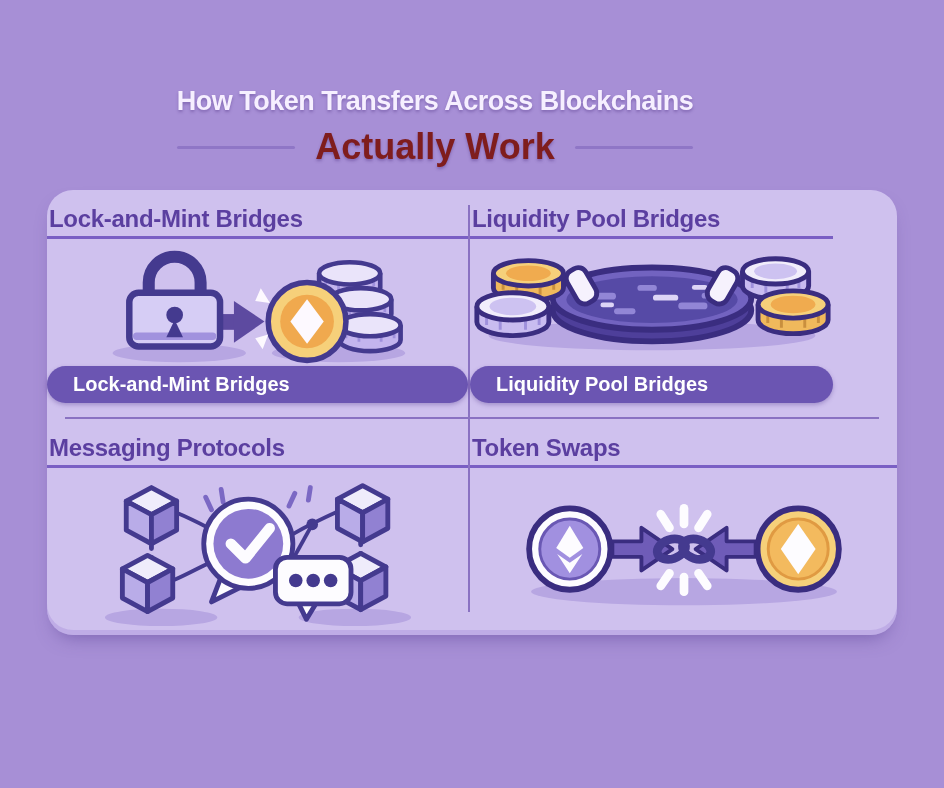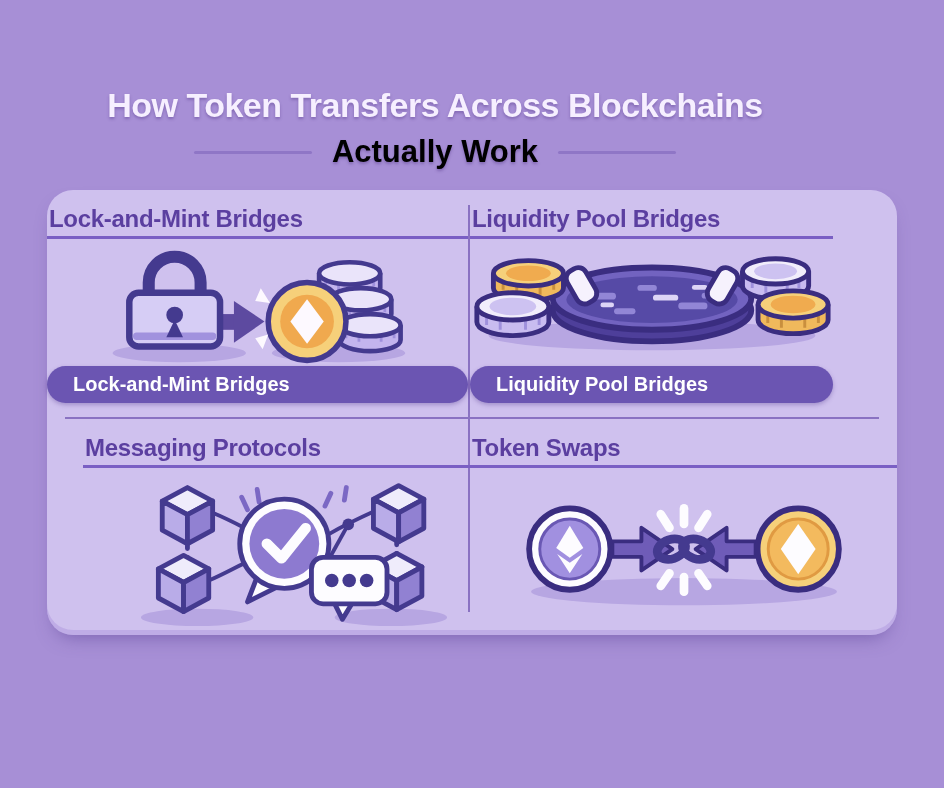--- a/index.html
+++ b/index.html
@@ -4,42 +4,42 @@
 <style>
   html,body{margin:0;padding:0;}
   body{
     width:944px;height:788px;position:relative;overflow:hidden;
     background:#a78fd6;
     font-family:"Liberation Sans","DejaVu Sans",sans-serif;
   }
   
   .title-wrap{position:absolute;left:0;right:74px;top:86px;text-align:center;}
   .title-line1{
-    font-size:34px;font-weight:bold;letter-spacing:-0.5px;color:#f6efff;
+    font-size:27px;font-weight:bold;letter-spacing:-0.5px;color:#f6efff;
     text-shadow:0 2px 3px rgba(86,58,138,.45);
   }
   .title-line2-row{display:flex;align-items:center;justify-content:center;gap:20px;margin-top:9px;}
   .title-dash{width:118px;height:3px;background:#8f76c6;border-radius:2px;}
   .title-line2{
-    font-size:31px;font-weight:bold;color:#000000;
+    font-size:36px;font-weight:bold;color:#7f1d1d;
     text-shadow:0 2px 3px rgba(86,58,138,.45);
   }
   
   .card{
     position:absolute;left:47px;top:190px;width:850px;height:445px;
     background:#cfc1ee;border-radius:26px;
     box-shadow:0 10px 18px -8px rgba(80,55,140,.5), inset 0 -5px 0 rgba(160,135,215,.35);
   }
   .divider-v{position:absolute;left:421px;top:15px;width:2px;height:407px;background:#8a72c2;}
   .divider-h{position:absolute;left:18px;right:18px;top:227px;height:2px;background:#8a72c2;}
   
   .panel{position:absolute;display:flex;flex-direction:column;}
   .panel-tl{left:0;top:0;width:421px;height:227px;}
   .panel-tr{left:423px;top:0;width:363px;height:227px;}
-  .panel-bl{left:0;top:229px;width:421px;height:216px;margin-left:36px;}
+  .panel-bl{left:0;top:229px;width:421px;height:216px;}
   .panel-br{left:423px;top:229px;width:427px;height:216px;}
   .panel-heading{
     margin-top:15px;font-size:24px;font-weight:bold;color:#5b3fa0;letter-spacing:-0.3px;
     border-bottom:3px solid #7a5fc4;padding:0 2px 3px 2px;
   }
   .icon-area{flex:1;display:flex;align-items:center;justify-content:center;min-height:0;}
   .badge{
     margin-bottom:14px;background:#6b55b2;color:#ffffff;font-weight:bold;font-size:20px;
     padding:7px 26px;border-radius:26px;white-space:nowrap;
     box-shadow:0 2px 4px rgba(80,55,140,.35);

